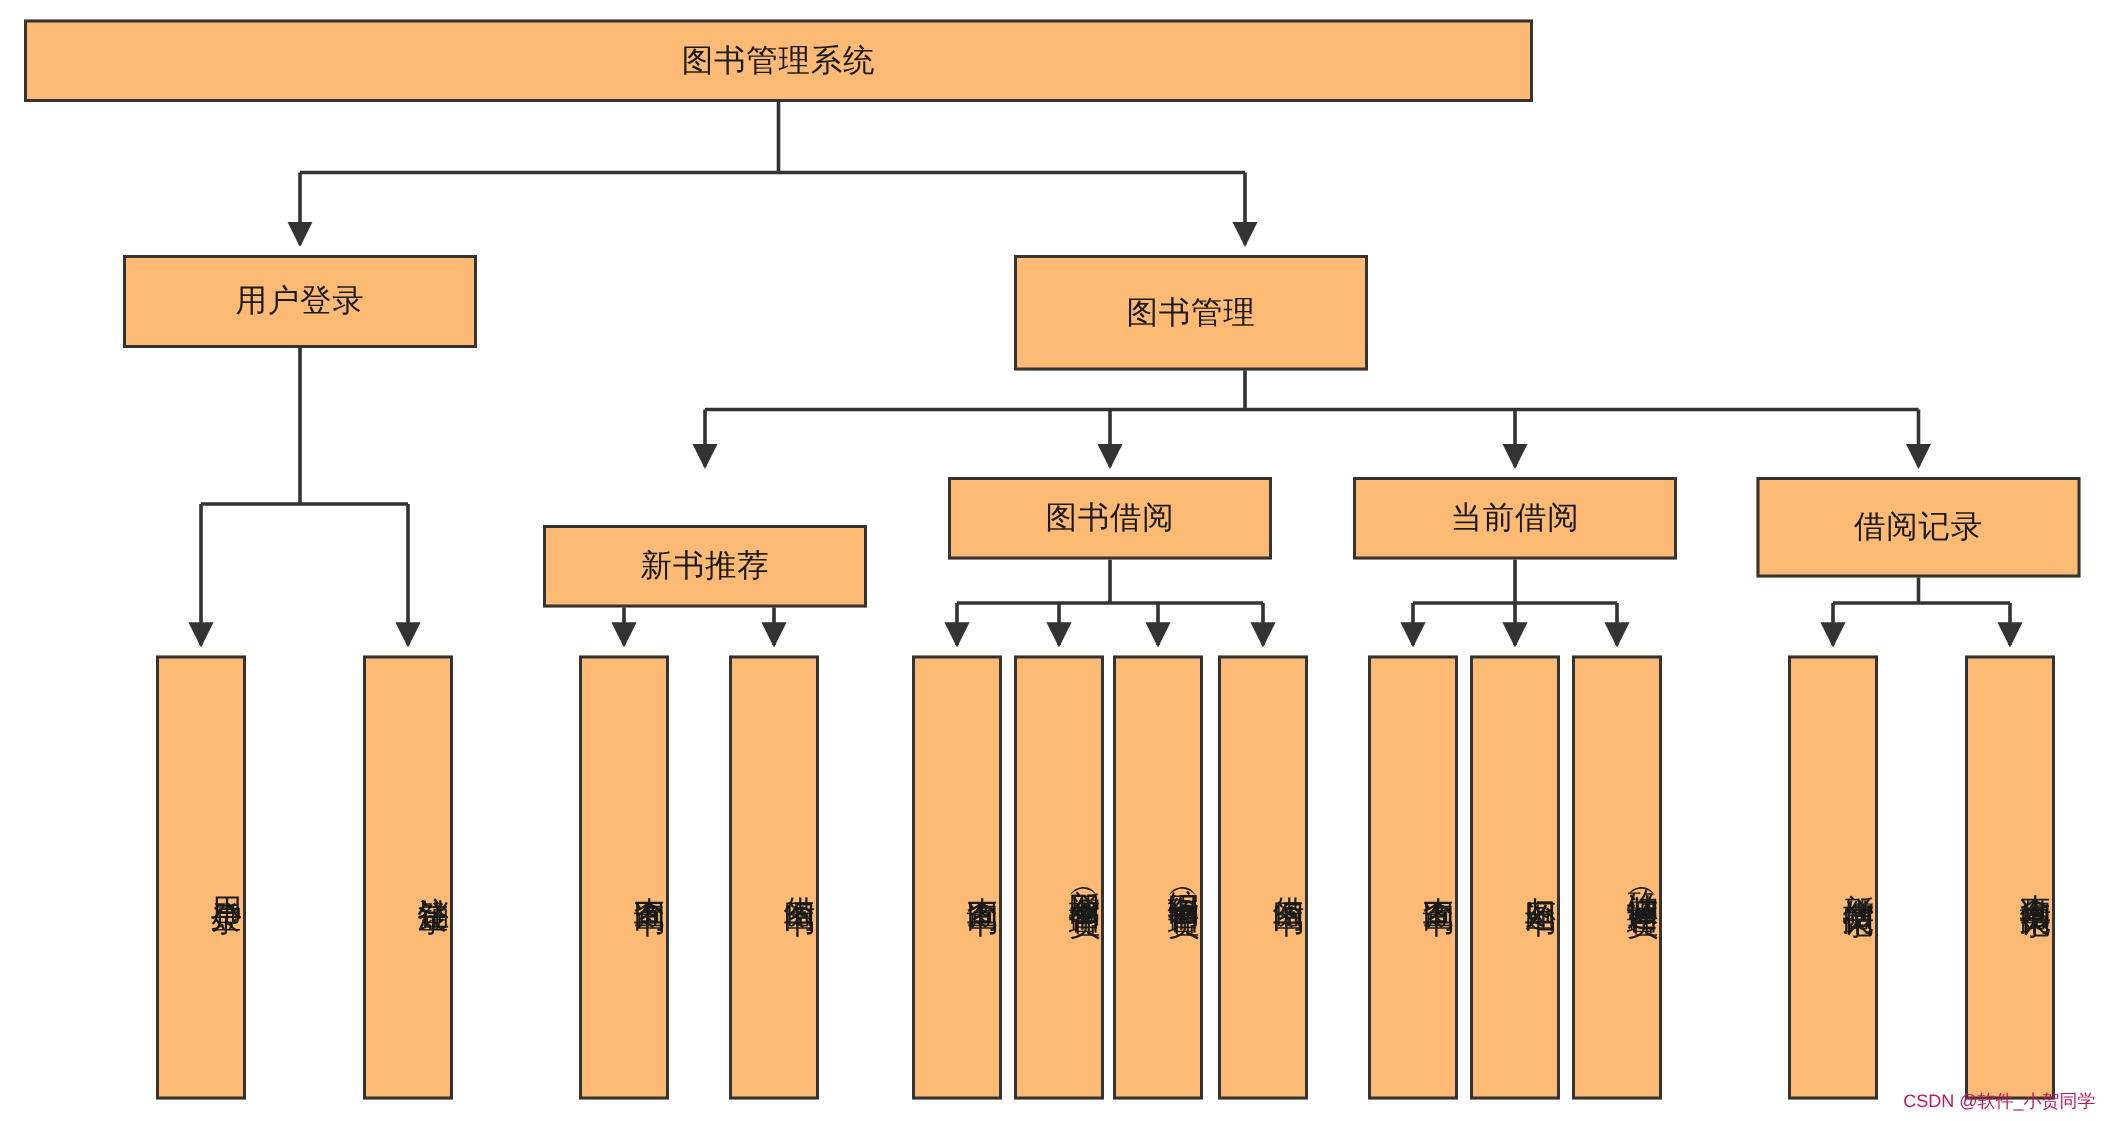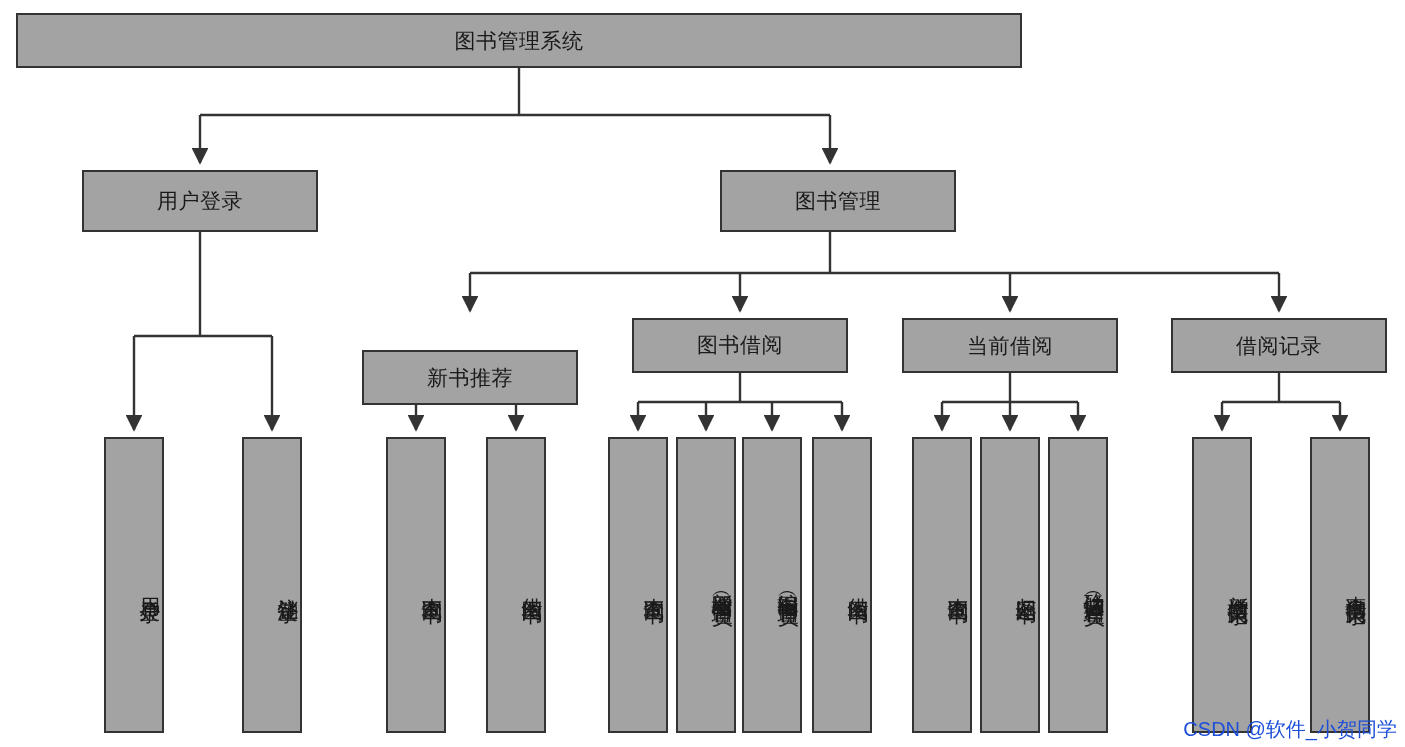--- a/index.html
+++ b/index.html
@@ -23,21 +23,21 @@
     left: 0;
     top: 0;
     width: 1405px;
     height: 747px;
     pointer-events: none;
   }
   .node {
     position: absolute;
     box-sizing: border-box;
     border: 2px solid #333333;
-    background: #a3a3a3;
+    background: #fdba74;
     display: flex;
     align-items: center;
     justify-content: center;
     color: #1a1a1a;
     text-align: center;
   }
   .node.horiz {
     font-size: 21px;
     letter-spacing: 0.5px;
     line-height: 1.2;
@@ -57,22 +57,22 @@
     text-orientation: upright;
     white-space: nowrap;
   }
   .node .hlabel {
     white-space: nowrap;
   }
   #watermark {
     position: absolute;
     right: 8px;
     bottom: 4px;
-    font-size: 20px;
-    color: #1d4ed8;
+    font-size: 12px;
+    color: #be185d;
     white-space: nowrap;
     user-select: none;
   }
 </style>
 </head>
 <body>
 
 <div id="canvas">
 
   <svg id="edges" viewBox="0 0 1405 747" width="1405" height="747" aria-hidden="true">
@@ -125,34 +125,34 @@
     </g>
   </svg>
 
   <div class="node horiz" style="left:16px; top:13px; width:1006px; height:55px;">
     <span class="hlabel">图书管理系统</span>
   </div>
 
   <div class="node horiz" style="left:82px; top:170px; width:236px; height:62px;">
     <span class="hlabel">用户登录</span>
   </div>
-  <div class="node horiz" style="left:720px; top:170px; width:236px; height:62px;justify-content:center;">
+  <div class="node horiz" style="left:676px; top:170px; width:236px; height:77px;justify-content:center;">
     <span class="hlabel">图书管理</span>
   </div>
 
   <div class="node horiz" style="left:362px; top:318px; width:216px; height:55px;margin-top:32px;">
     <span class="hlabel">新书推荐</span>
   </div>
   <div class="node horiz" style="left:632px; top:318px; width:216px; height:55px;font-family:Liberation Serif, serif;">
     <span class="hlabel">图书借阅</span>
   </div>
   <div class="node horiz" style="left:902px; top:318px; width:216px; height:55px;align-items:center;">
     <span class="hlabel">当前借阅</span>
   </div>
-  <div class="node horiz" style="left:1171px; top:318px; width:216px; height:55px;">
+  <div class="node horiz" style="left:1171px; top:318px; width:216px; height:67px;">
     <span class="hlabel">借阅记录</span>
   </div>
 
   <div class="node vert" style="left:104px; top:437px; width:60px; height:296px;">
     <span class="vlabel">用户登录</span>
   </div>
   <div class="node vert" style="left:242px; top:437px; width:60px; height:296px;">
     <span class="vlabel">注销登录</span>
   </div>
 

